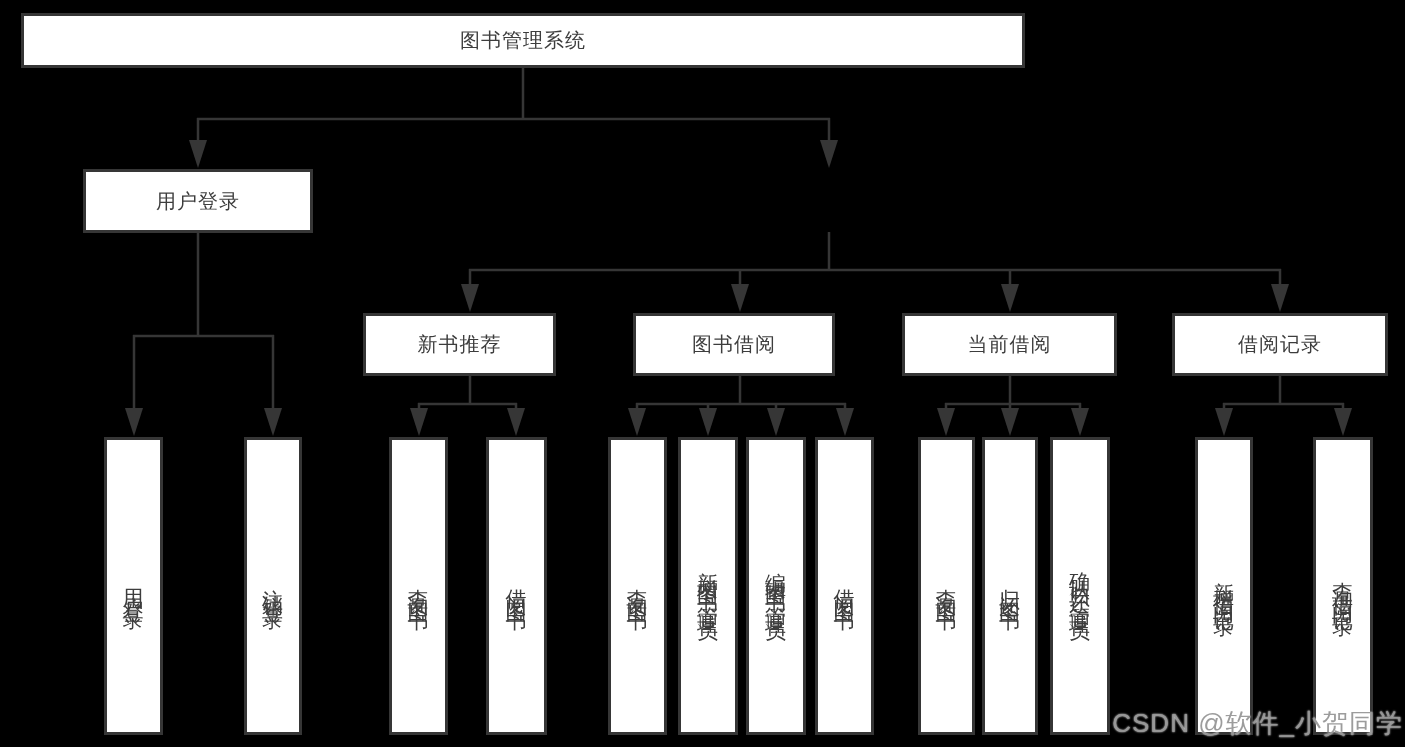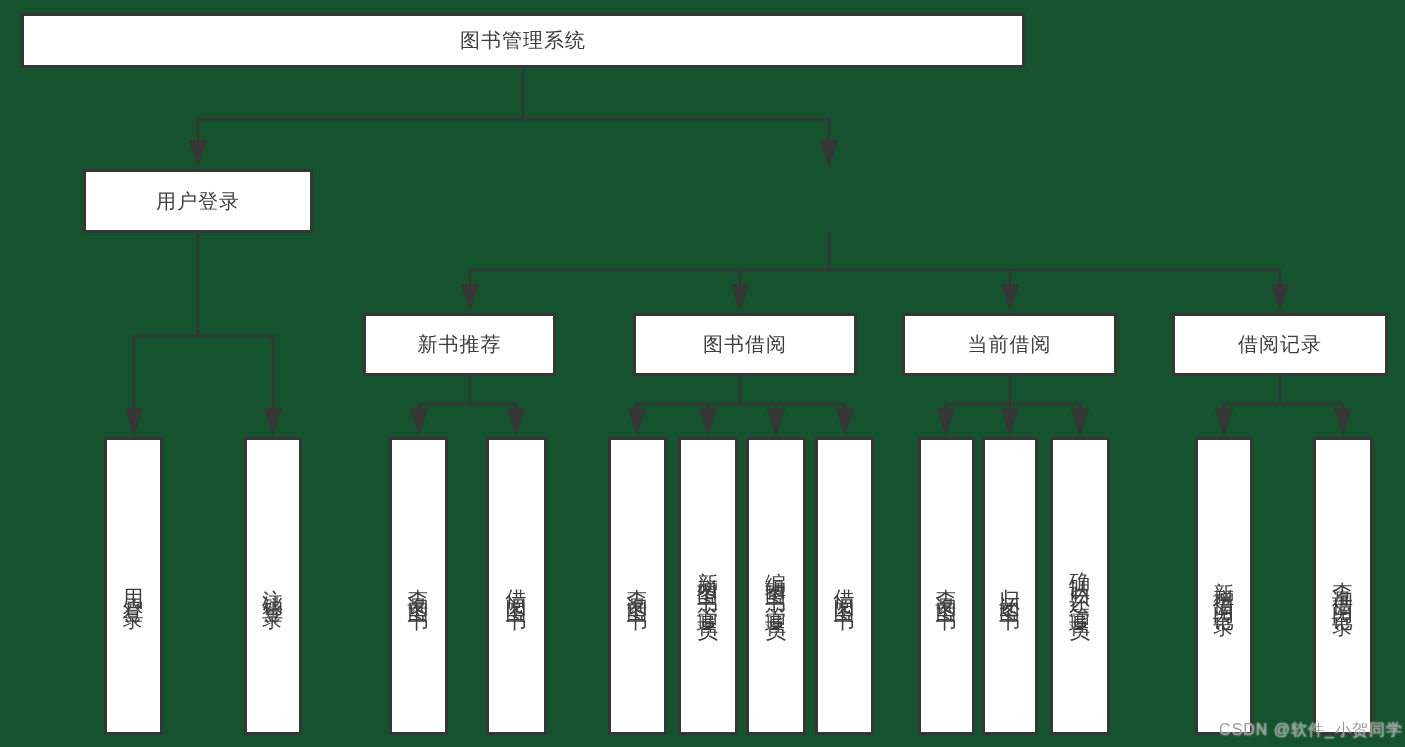--- a/index.html
+++ b/index.html
@@ -4,21 +4,21 @@
 <style>
   html, body { margin: 0; padding: 0; }
   body {
     font-family: "Liberation Sans", "DejaVu Sans", sans-serif;
     background: #ffffff;
   }
   #canvas {
     position: relative;
     width: 1405px;
     height: 747px;
-    background: #14532d;
+    background: #000000;
     overflow: hidden;
   }
   #connectors {
     position: absolute;
     left: 0; top: 0;
     width: 1405px; height: 747px;
   }
   .node {
     position: absolute;
     box-sizing: border-box;
@@ -38,21 +38,21 @@
     writing-mode: vertical-rl;
     text-orientation: mixed;
     font-size: 21px;
     letter-spacing: 7px;
     line-height: 1;
   }
   #watermark {
     position: absolute;
     right: 2px;
     bottom: 6px;
-    font-size: 16px;
+    font-size: 26px;
     color: rgba(148,148,148,0.92);
     letter-spacing: 1px;
     white-space: nowrap;
     text-shadow: 0 0 2px #ffffff;
     z-index: 5;
   }
 </style>
 </head>
 <body>
 
@@ -109,21 +109,21 @@
     <span class="label">图书管理系统</span>
   </div>
 
   <div class="node hnode" style="left:83px; top:169px; width:230px; height:64px;">
     <span class="label">用户登录</span>
   </div>
 
   <div class="node hnode" style="left:363px; top:313px; width:193px; height:63px;">
     <span class="label">新书推荐</span>
   </div>
-  <div class="node hnode" style="left:633px; top:313px; width:224px; height:63px;">
+  <div class="node hnode" style="left:633px; top:313px; width:202px; height:63px;">
     <span class="label">图书借阅</span>
   </div>
   <div class="node hnode" style="left:902px; top:313px; width:215px; height:63px;">
     <span class="label">当前借阅</span>
   </div>
   <div class="node hnode" style="left:1172px; top:313px; width:216px; height:63px;">
     <span class="label">借阅记录</span>
   </div>
 
   <div class="node vnode" style="left:104px; top:437px; width:59px; height:298px;">

